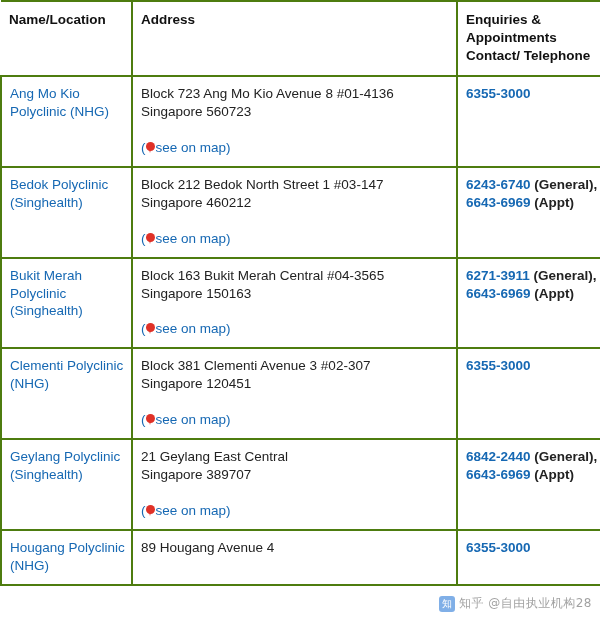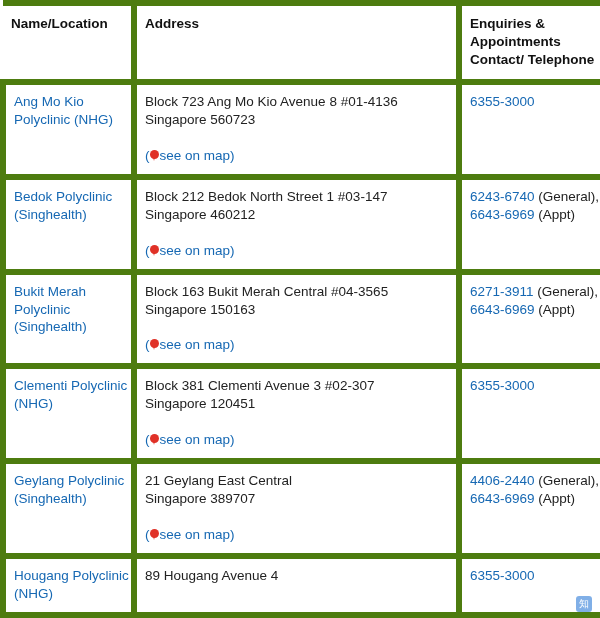--- a/index.html
+++ b/index.html
@@ -19,21 +19,21 @@
     width: 600px;
     table-layout: fixed;
     font-size: 13.5px;
   }
   table.clinic-table col.col-name { width: 131px; }
   table.clinic-table col.col-addr { width: 325px; }
   table.clinic-table col.col-tel  { width: 144px; }
 
   table.clinic-table th,
   table.clinic-table td {
-    border: 6px solid #4d7c0f;
+    border: 2px solid #4d7c0f;
     vertical-align: top;
     padding: 8px 0 9px 8px;
     line-height: 1.33;
   }
   table.clinic-table th {
     text-align: left;
     font-weight: bold;
     font-size: 13.5px;
     color: #111111;
     padding-top: 9px;
@@ -75,21 +75,21 @@
   }
   .pin::after {
     content: "";
     position: absolute;
     left: 3px; top: 7px;
     width: 0; height: 0;
     border-left: 1.5px solid transparent;
     border-right: 1.5px solid transparent;
     border-top: 4px solid #e03127;
   }
-  .tel-cell { color: #222222; }
+  .tel-cell { color: #222222; font-weight: bold; }
   .tel-cell a {
     color: #1668b3;
     text-decoration: none;
   }
   .tel-line { display: block; }
 
   
   .watermark {
     position: absolute;
     right: 8px;
@@ -165,33 +165,34 @@
           <td class="name-cell"><a>Clementi Polyclinic (NHG)</a></td>
           <td class="addr-cell"><span class="addr-line">Block 381 Clementi Avenue 3 #02-307</span><span class="addr-line">Singapore 120451</span><a class="map-link" href="#"><span class="paren">(</span><span class="pin"></span><span>see on map</span><span class="paren">)</span></a></td>
           <td class="tel-cell">
             <span class="tel-line"><a href="#">6355-3000</a><span></span></span>
           </td>
         </tr>
         <tr>
           <td class="name-cell"><a>Geylang Polyclinic (Singhealth)</a></td>
           <td class="addr-cell"><span class="addr-line">21 Geylang East Central</span><span class="addr-line">Singapore 389707</span><a class="map-link" href="#"><span class="paren">(</span><span class="pin"></span><span>see on map</span><span class="paren">)</span></a></td>
           <td class="tel-cell">
-            <span class="tel-line"><a href="#">4406-2440</a><span> (General),</span></span>
+            <span class="tel-line"><a href="#">6842-2440</a><span> (General),</span></span>
             <span class="tel-line"><a href="#">6643-6969</a><span> (Appt)</span></span>
           </td>
         </tr>
         <tr>
           <td class="name-cell"><a>Hougang Polyclinic (NHG)</a></td>
           <td class="addr-cell">
             <span class="addr-line">89 Hougang Avenue 4</span>
           </td>
           <td class="tel-cell">
             <span class="tel-line"><a href="#">6355-3000</a><span></span></span>
           </td>
         </tr>
       </tbody>
 </table>
 
 <div class="watermark">
   <span class="wm-badge">知</span>
+  <span class="wm-text">知乎 @自由执业机构28</span>
 </div>
 
 </div>
 
 </body></html>

